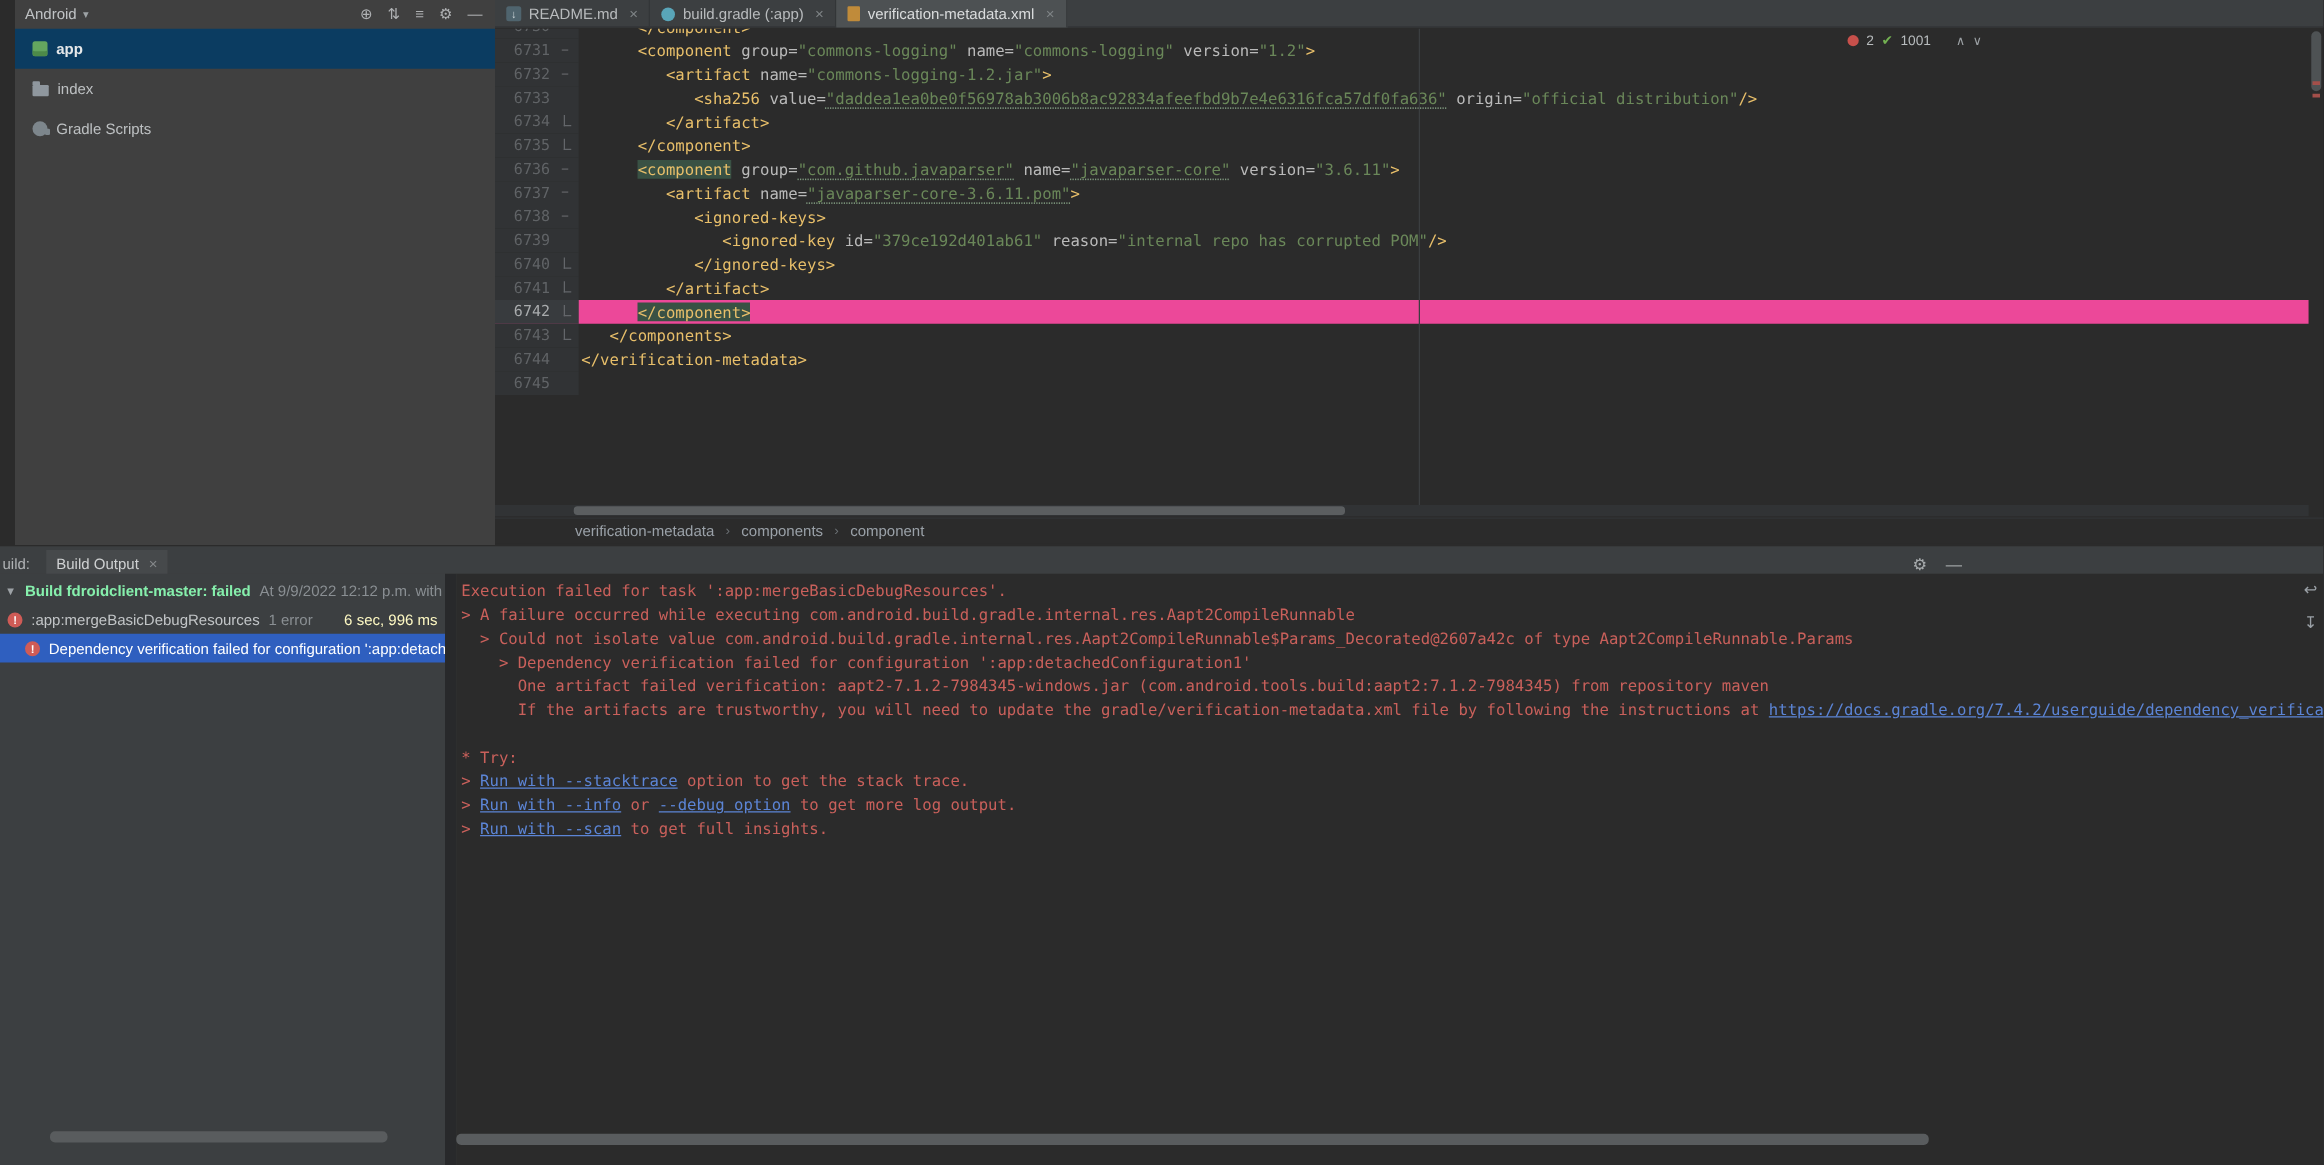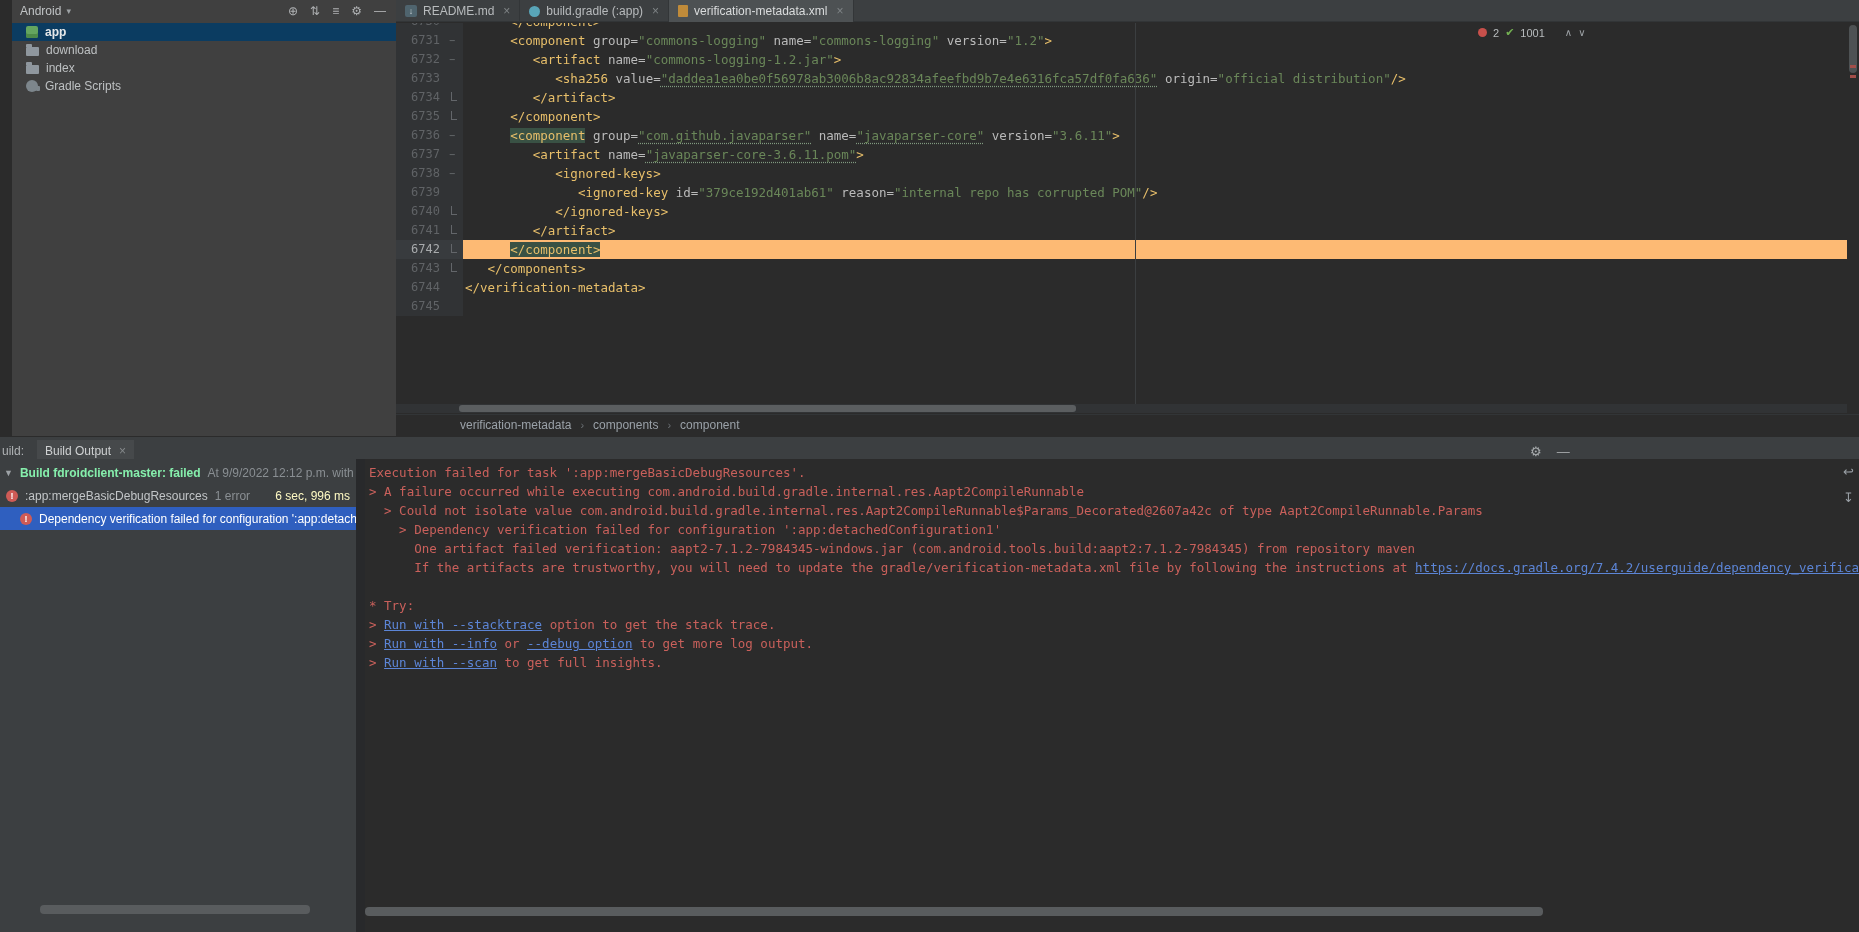--- a/index.html
+++ b/index.html
@@ -7,21 +7,21 @@
   #root{position:relative;width:1859px;height:932px;background:#2b2b2b;overflow:hidden;
         font-family:"Liberation Sans",sans-serif;color:#bbbbbb;}
 
   
   #project-panel{position:absolute;left:0;top:0;width:395px;height:436px;background:#404040;border-right:3px solid #14b8a6;margin-left:12px;}
   #pp-header{position:absolute;left:0;top:0;right:0;height:22px;display:flex;align-items:center;padding-left:8px;font-size:12px;color:#c0c3c5;gap:5px;}
   #pp-header .caret{font-size:9px;color:#9da2a5;}
   #pp-toolbar{position:absolute;left:276px;top:0;height:22px;display:flex;align-items:center;gap:12px;color:#afb1b3;font-size:12px;}
   #pp-toolbar span{cursor:default;}
   #pp-tree{position:absolute;left:0;top:23px;right:0;}
-  .tree-row{height:18px;display:flex;align-items:center;gap:7px;padding-left:14px;font-size:12px;color:#bdc0c2;white-space:nowrap;}
+  .tree-row{height:32px;display:flex;align-items:center;gap:7px;padding-left:14px;font-size:12px;color:#bdc0c2;white-space:nowrap;}
   .tree-row.sel{background:#0b3c61;}
   .tree-row.sel .lbl{font-weight:bold;color:#e6e8e9;}
 
   .android-module-icon{width:12px;height:12px;flex:0 0 12px;border-radius:2px;background:#64a55f;box-shadow:inset 0 -4px 0 #4d8a49;}
   .folder-icon{width:13px;height:9px;flex:0 0 13px;background:#8f979e;border-radius:1px;position:relative;margin-top:3px;}
   .folder-icon::before{content:"";position:absolute;left:0;top:-3px;width:6px;height:3px;background:#8f979e;border-radius:1px 1px 0 0;}
   .gradle-icon{width:12px;height:12px;flex:0 0 12px;border-radius:50%;background:#7d868c;position:relative;}
   .gradle-icon::before{content:"";position:absolute;right:-2px;top:6px;width:4px;height:5px;background:#7d868c;border-radius:1px;}
 
   
@@ -31,21 +31,21 @@
   .tab.active{background:#4d5153;color:#dadcdd;}
   .tab .close{color:#7f8486;font-size:12px;margin-left:3px;}
   .markdown-icon{width:12px;height:12px;flex:0 0 12px;border-radius:2px;background:#4f646e;color:#cfd8dc;font-size:9px;line-height:12px;text-align:center;}
   .markdown-icon::after{content:"↓";}
   .gradle-tab-icon{width:11px;height:11px;flex:0 0 11px;border-radius:50%;background:#59a5b8;}
   .xml-icon{width:10px;height:12px;flex:0 0 10px;background:#c08b3a;border-radius:1px;}
 
   #code{position:absolute;left:0;top:23px;right:12px;height:382px;overflow:hidden;font-family:"DejaVu Sans Mono",monospace;font-size:12.5px;}
   #code-inner{margin-top:-11px;}
   .code-row{display:flex;height:19px;line-height:19px;white-space:pre;}
-  .code-row.caret{background:#fdba74;}
+  .code-row.caret{background:#ec4899;}
   .gutter{flex:0 0 67px;width:67px;background:#313335;display:flex;}
   .code-row.caret .gutter{background:#383b3e;}
   .gut-num{width:44px;text-align:right;color:#606366;font-size:12px;}
   .code-row.caret .gut-num{color:#a8abad;}
   .gut-fold{width:23px;position:relative;}
   .f-s::after{content:"−";position:absolute;left:9px;top:0;font-size:10px;color:#6a6d70;}
   .f-e::after{content:"";position:absolute;left:11px;top:4px;width:5px;height:8px;border-left:1px solid #63666a;border-bottom:1px solid #63666a;}
   .code-text{padding-left:2px;}
   .tk-t{color:#e8bf6a;}
   .tk-a{color:#bababa;}
@@ -115,24 +115,20 @@
         <span class="tb-icon">⊕</span>
         <span class="tb-icon">⇅</span>
         <span class="tb-icon">≡</span>
         <span class="tb-icon">⚙</span>
         <span class="tb-icon">—</span>
       </div>
     <div id="pp-tree">
         <div class="tree-row sel">
           <span class="android-module-icon"></span>
           <span class="lbl">app</span>
-        </div>
-        <div class="tree-row">
-          <span class="folder-icon"></span>
-          <span class="lbl">download</span>
         </div>
         <div class="tree-row">
           <span class="folder-icon"></span>
           <span class="lbl">index</span>
         </div>
         <div class="tree-row">
           <span class="gradle-icon"></span>
           <span class="lbl">Gradle Scripts</span>
         </div>
       </div>

